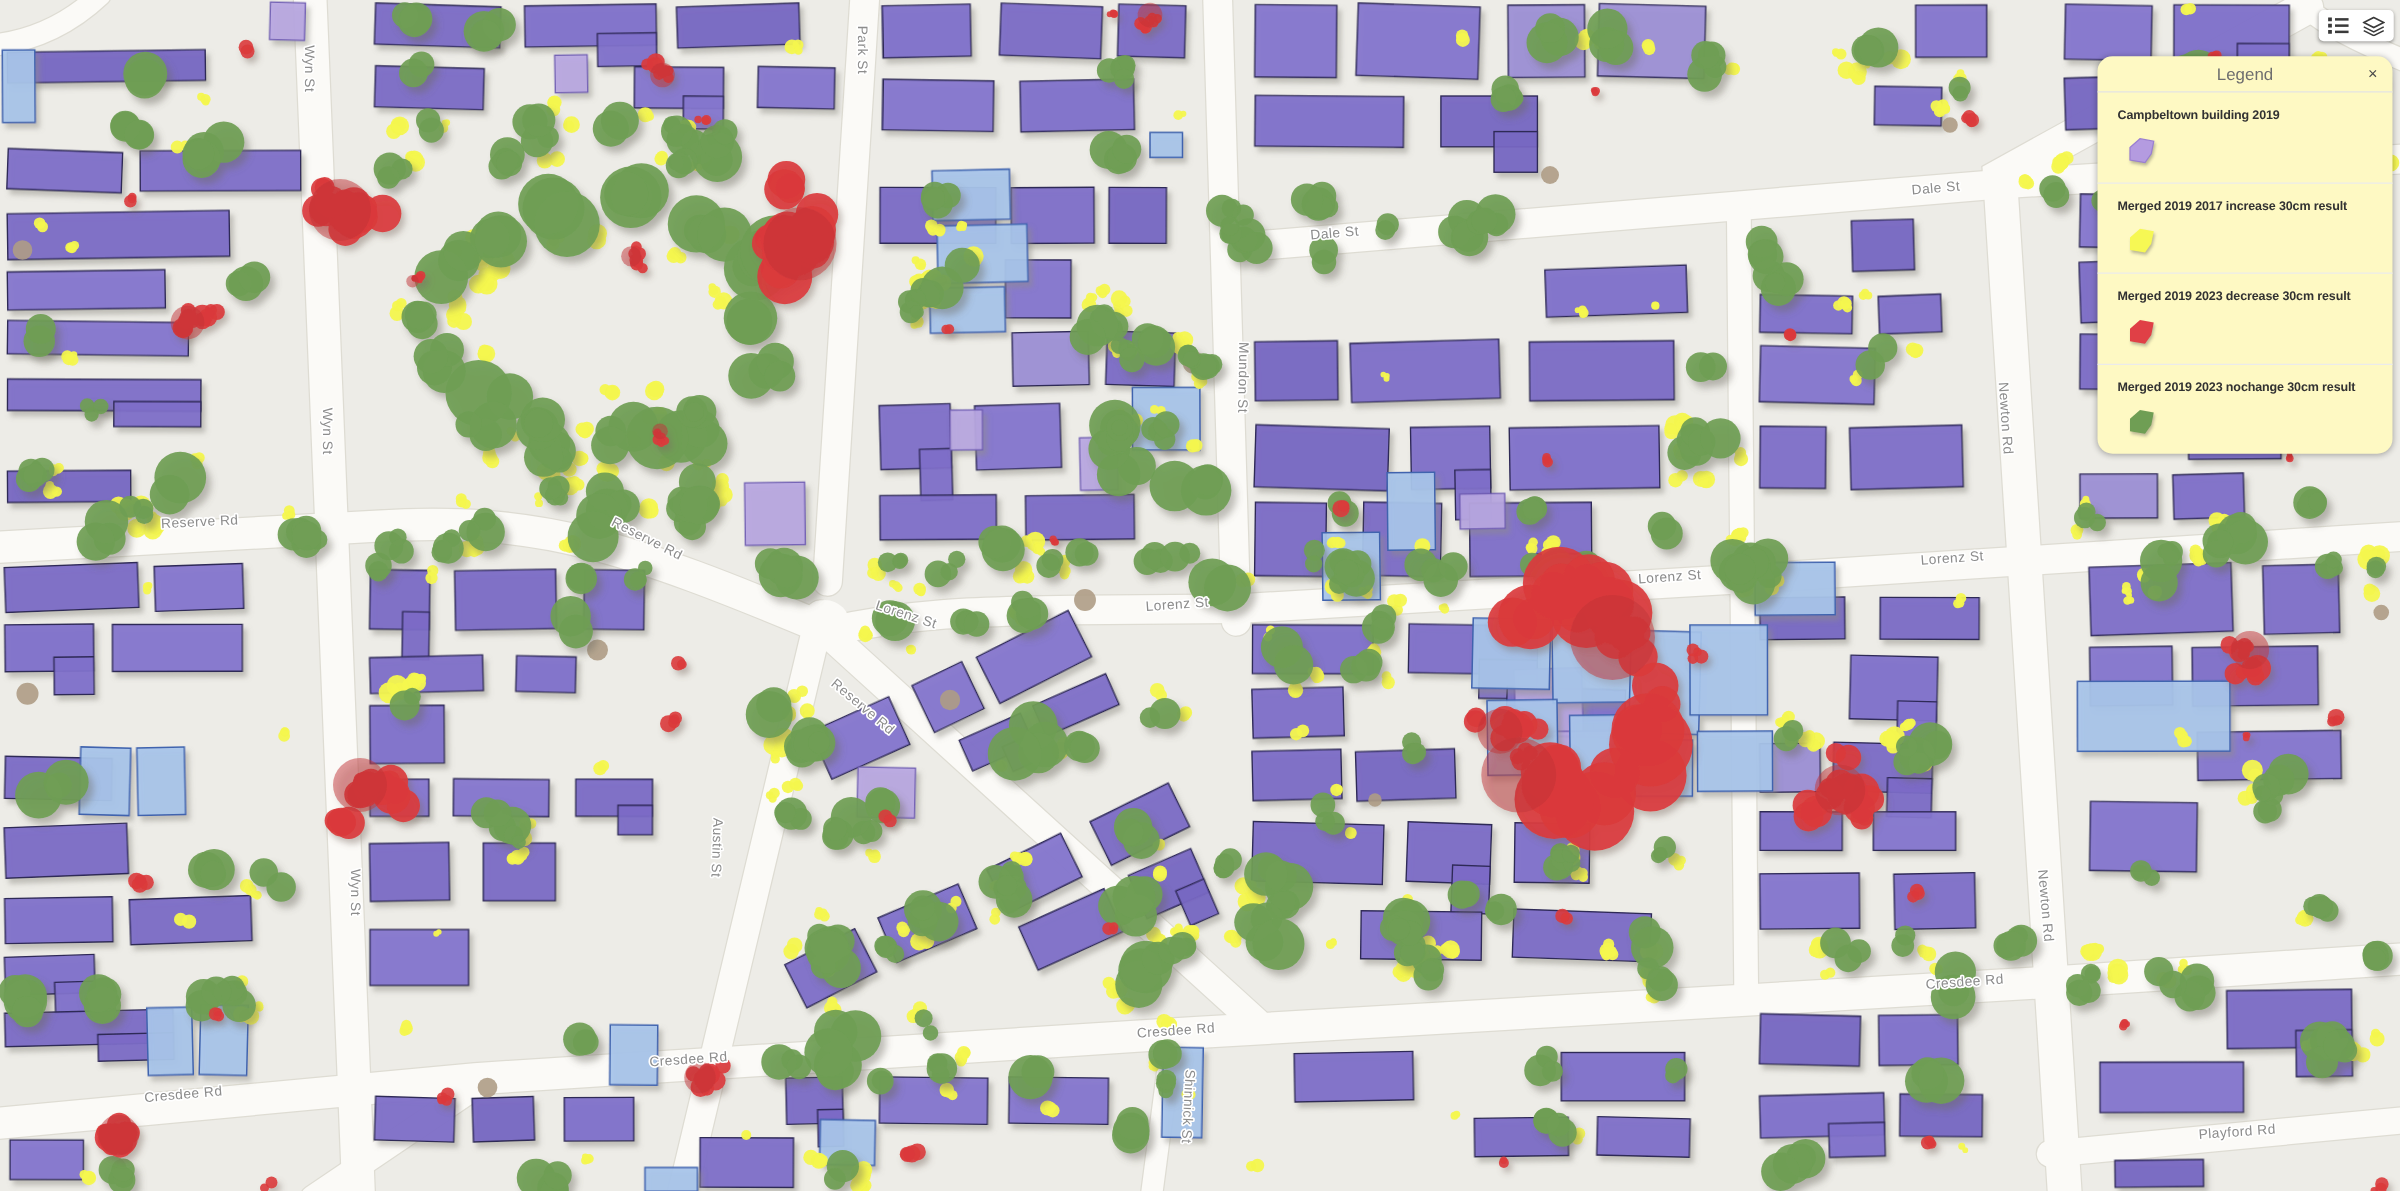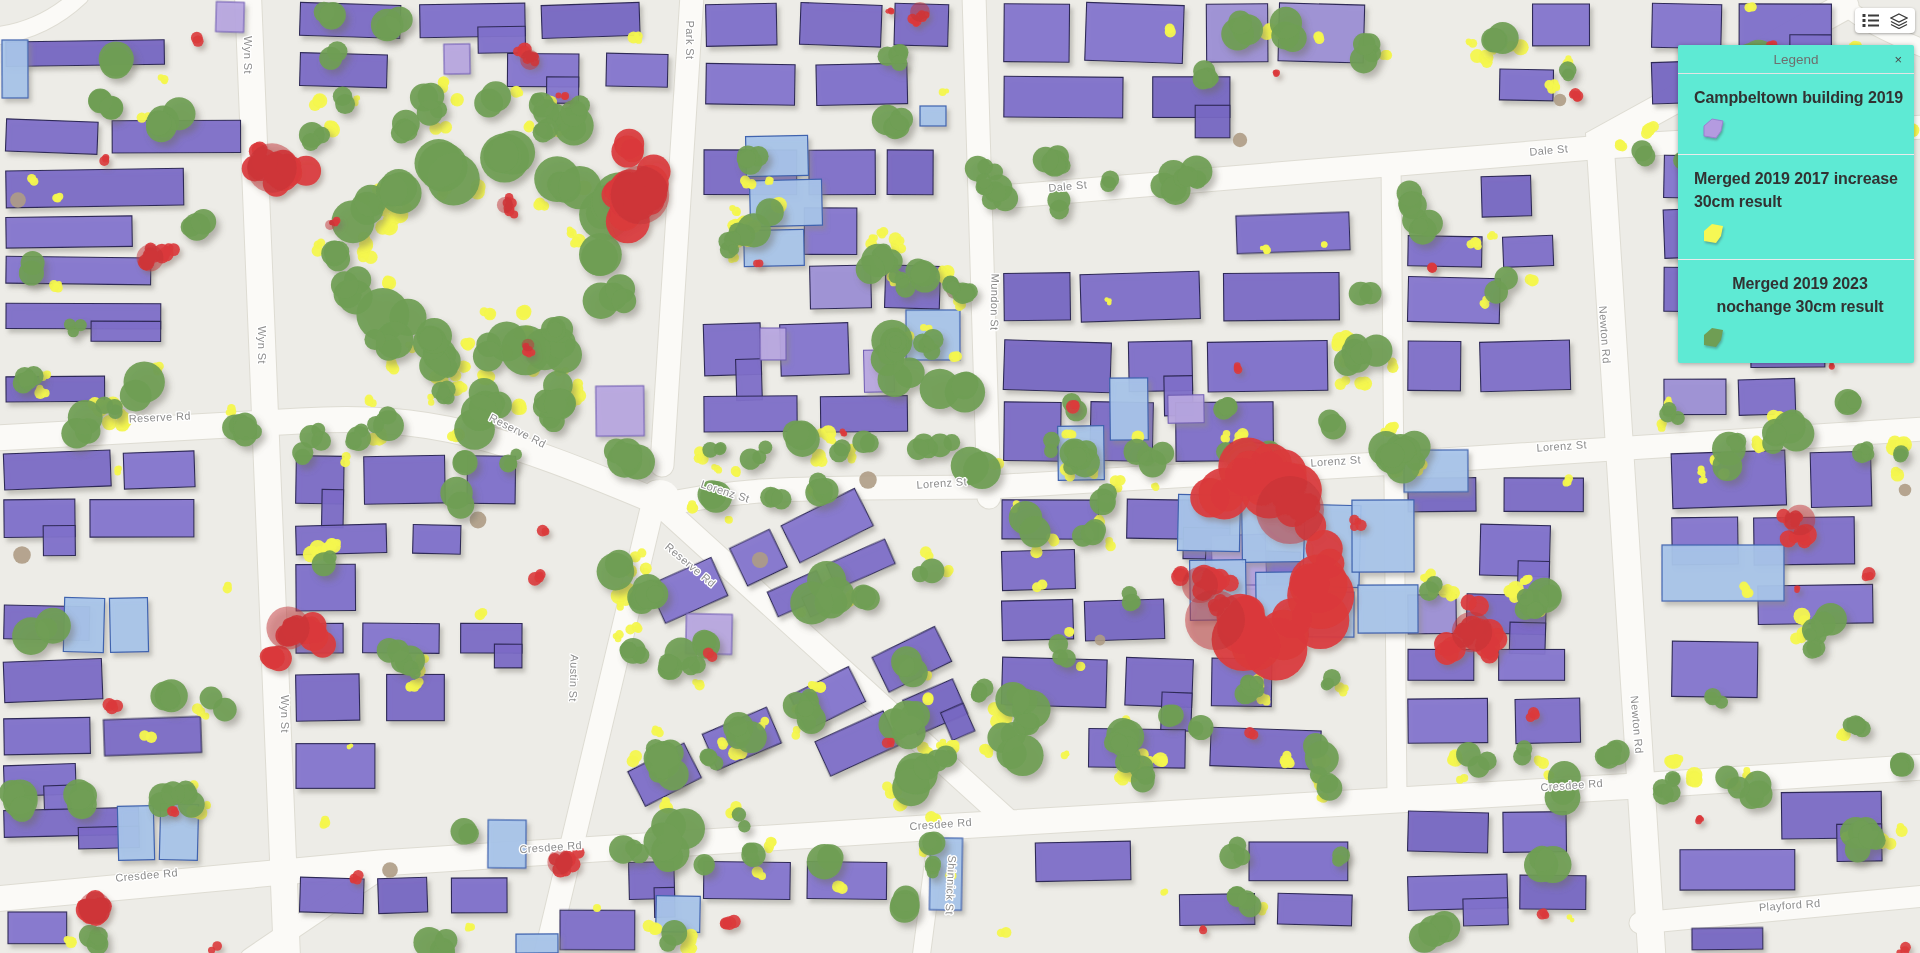--- a/index.html
+++ b/index.html
@@ -15,32 +15,32 @@
   
   .map-toolbar{
     position:absolute;left:1855px;top:8px;width:60px;height:25px;z-index:6;
     background:#fff;border-radius:4px;box-shadow:0 1px 3px rgba(0,0,0,.35);
     display:flex;align-items:center;justify-content:space-evenly;
   }
   .tool-btn{width:26px;height:22px;display:flex;align-items:center;justify-content:center;cursor:pointer;border-radius:3px;}
   
   .legend-panel{
     position:absolute;left:1678px;top:45px;width:236px;z-index:5;
-    background:#5eead4;border-radius:2px;box-shadow:0 1px 5px rgba(0,0,0,.32);
+    background:#fef9c3;border-radius:12px;box-shadow:0 1px 5px rgba(0,0,0,.32);
   }
   .legend-header{position:relative;height:28px;display:flex;align-items:center;justify-content:center;border-bottom:1px solid #e4e4e4;}
   .legend-title{font-size:13.5px;color:#6e6e6e;}
   .legend-close{
     position:absolute;right:9px;top:50%;transform:translateY(-50%);
     font-size:13px;color:#4a4a4a;cursor:pointer;line-height:1;padding:3px;
   }
   .legend-item{padding:12px 8px 13px 16px;border-bottom:1px solid #ebebeb;}
-  .legend-item:last-child{border-bottom:none;text-align:center;}
+  .legend-item:last-child{border-bottom:none;}
   .legend-item-label{
-    display:block;font-size:16px;font-weight:700;color:#323232;line-height:1.45;letter-spacing:-0.1px;
+    display:block;font-size:10px;font-weight:700;color:#323232;line-height:1.45;letter-spacing:-0.1px;
   }
   .legend-swatch{display:block;margin:9px 0 2px 9px;filter:drop-shadow(1.5px 2px 1.2px rgba(60,60,60,.35));}
 </style>
 </head>
 <body>
 
 <svg id="map-svg" width="1920" height="953" viewBox="0 0 1920 953">
   <defs>
     <filter id="fB" x="-20%" y="-20%" width="140%" height="140%">
       <feDropShadow dx="3" dy="4" stdDeviation="2" flood-color="#8e8c84" flood-opacity="0.5"></feDropShadow>
@@ -2632,19 +2632,25 @@
           <polygon points="1,8 9,1 20,3 18,13 13,20 1,18" fill="#b49be0" stroke="#9a7fd1" stroke-width="1"></polygon>
         </svg>
       </div>
       <div class="legend-item">
         <span class="legend-item-label">Merged 2019 2017 increase 30cm result</span>
         <svg width="22" height="21" class="legend-swatch">
           <polygon points="1,8 9,1 20,3 18,13 13,20 1,18" fill="#f6f854" stroke="none" stroke-width="1"></polygon>
         </svg>
       </div>
       <div class="legend-item">
+        <span class="legend-item-label">Merged 2019 2023 decrease 30cm result</span>
+        <svg width="22" height="21" class="legend-swatch">
+          <polygon points="1,8 9,1 20,3 18,13 13,20 1,18" fill="#e04046" stroke="none" stroke-width="1"></polygon>
+        </svg>
+      </div>
+      <div class="legend-item">
         <span class="legend-item-label">Merged 2019 2023 nochange 30cm result</span>
         <svg width="22" height="21" class="legend-swatch">
           <polygon points="1,8 9,1 20,3 18,13 13,20 1,18" fill="#6f9e54" stroke="none" stroke-width="1"></polygon>
         </svg>
       </div>
     </div>
 </div>
 
 </body></html>

